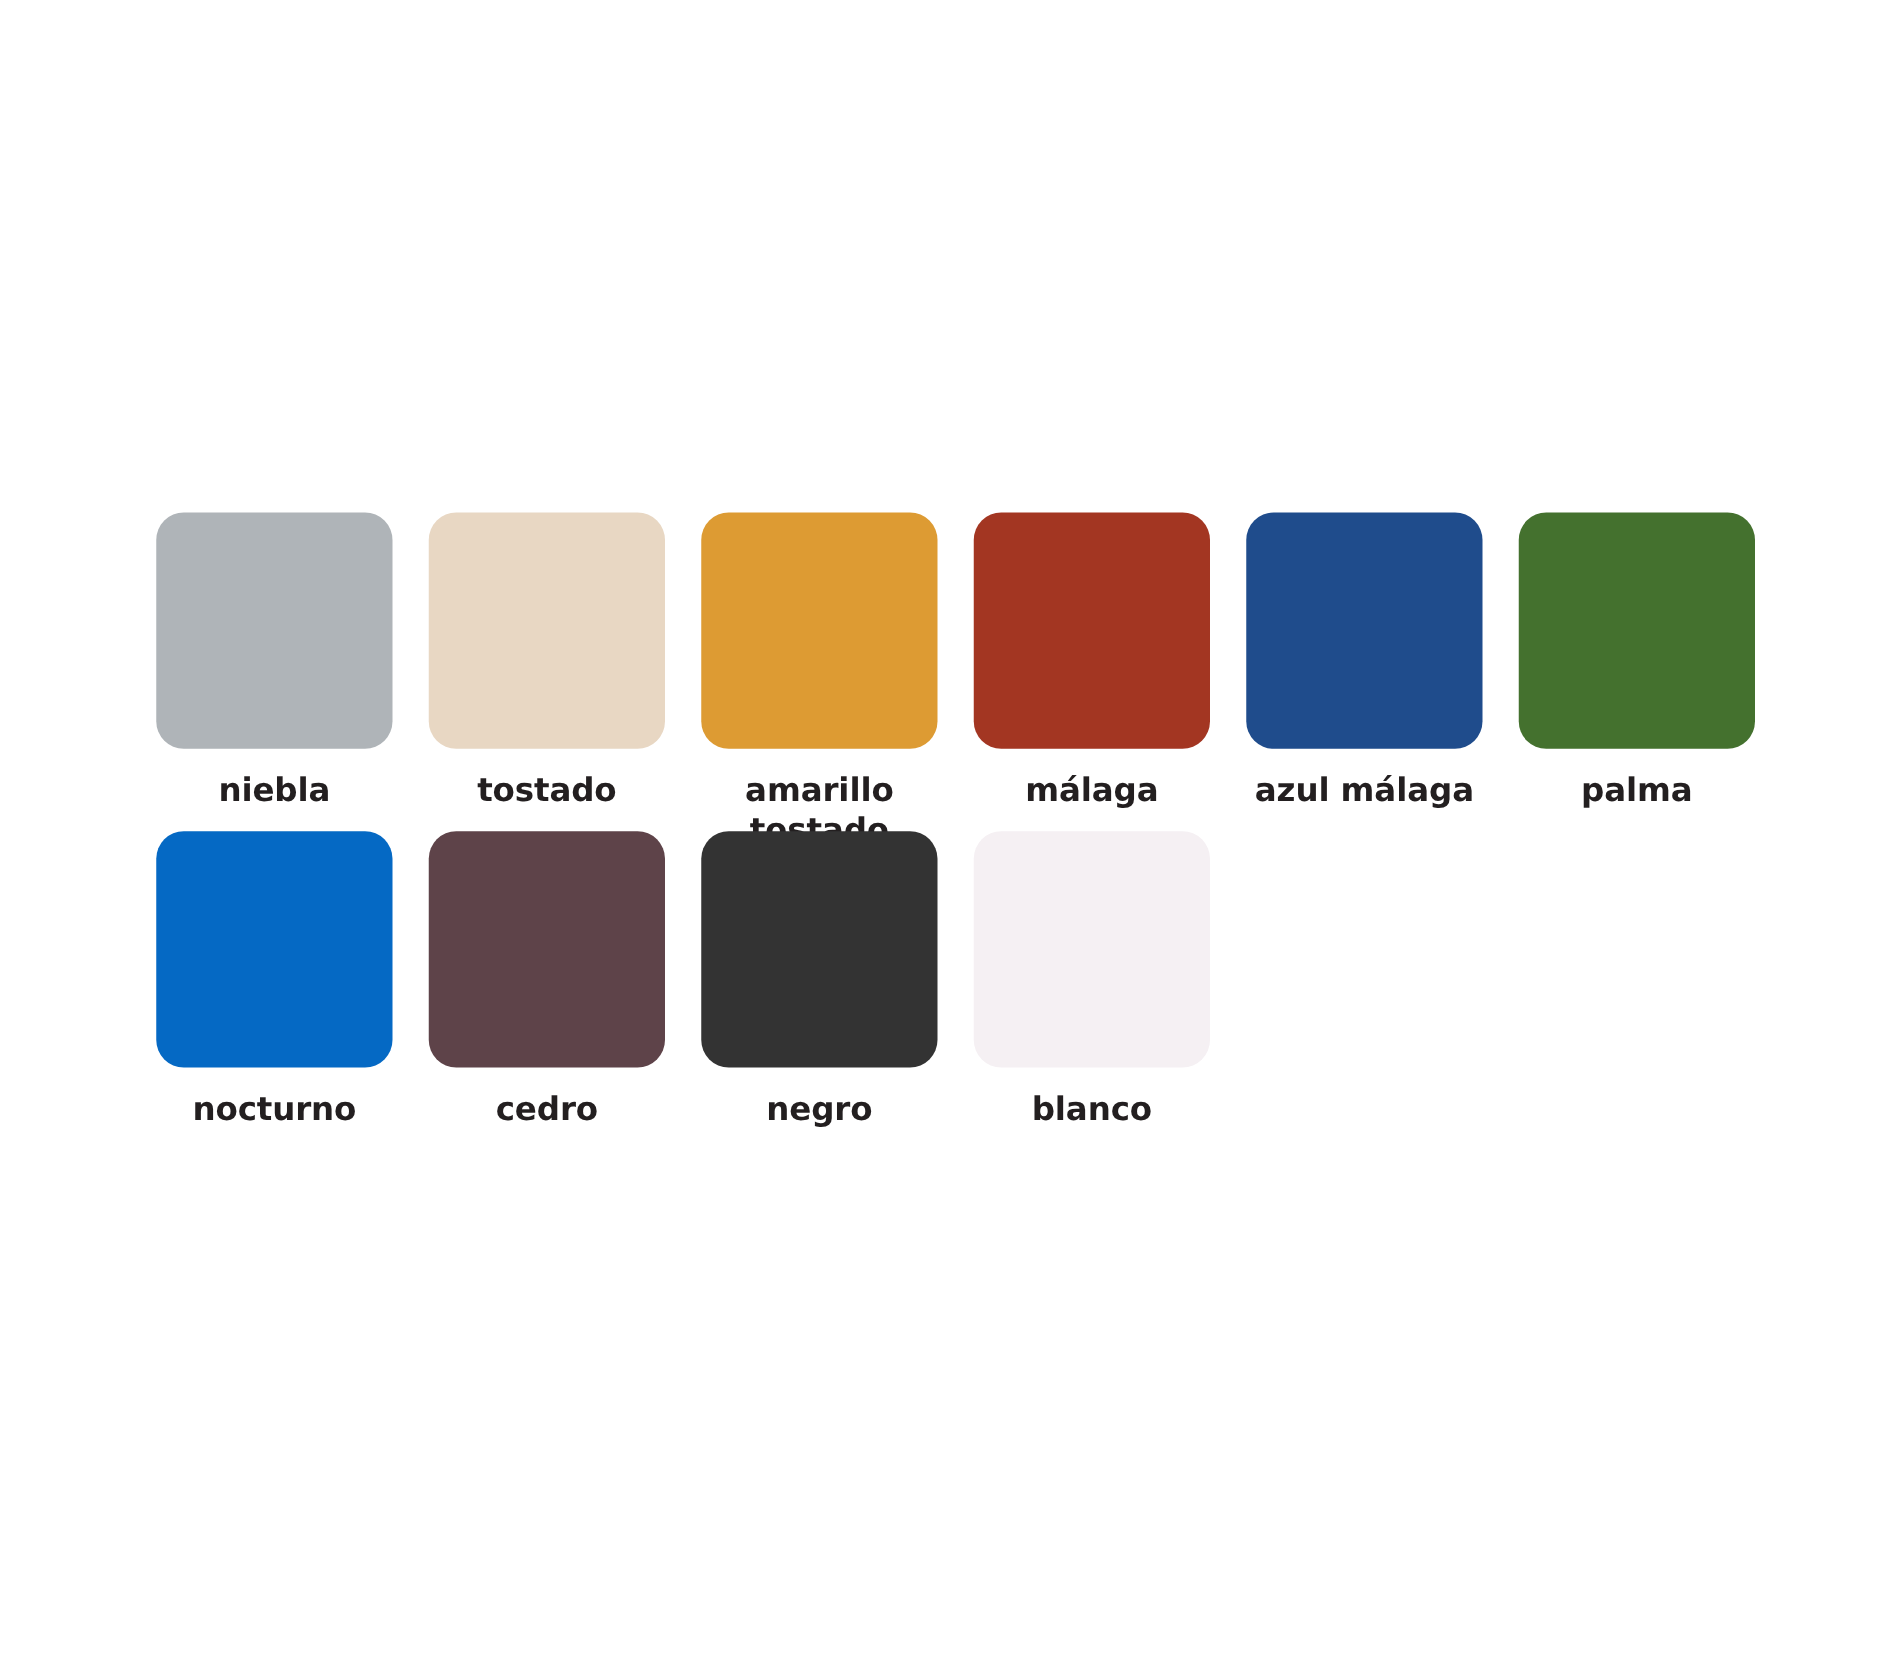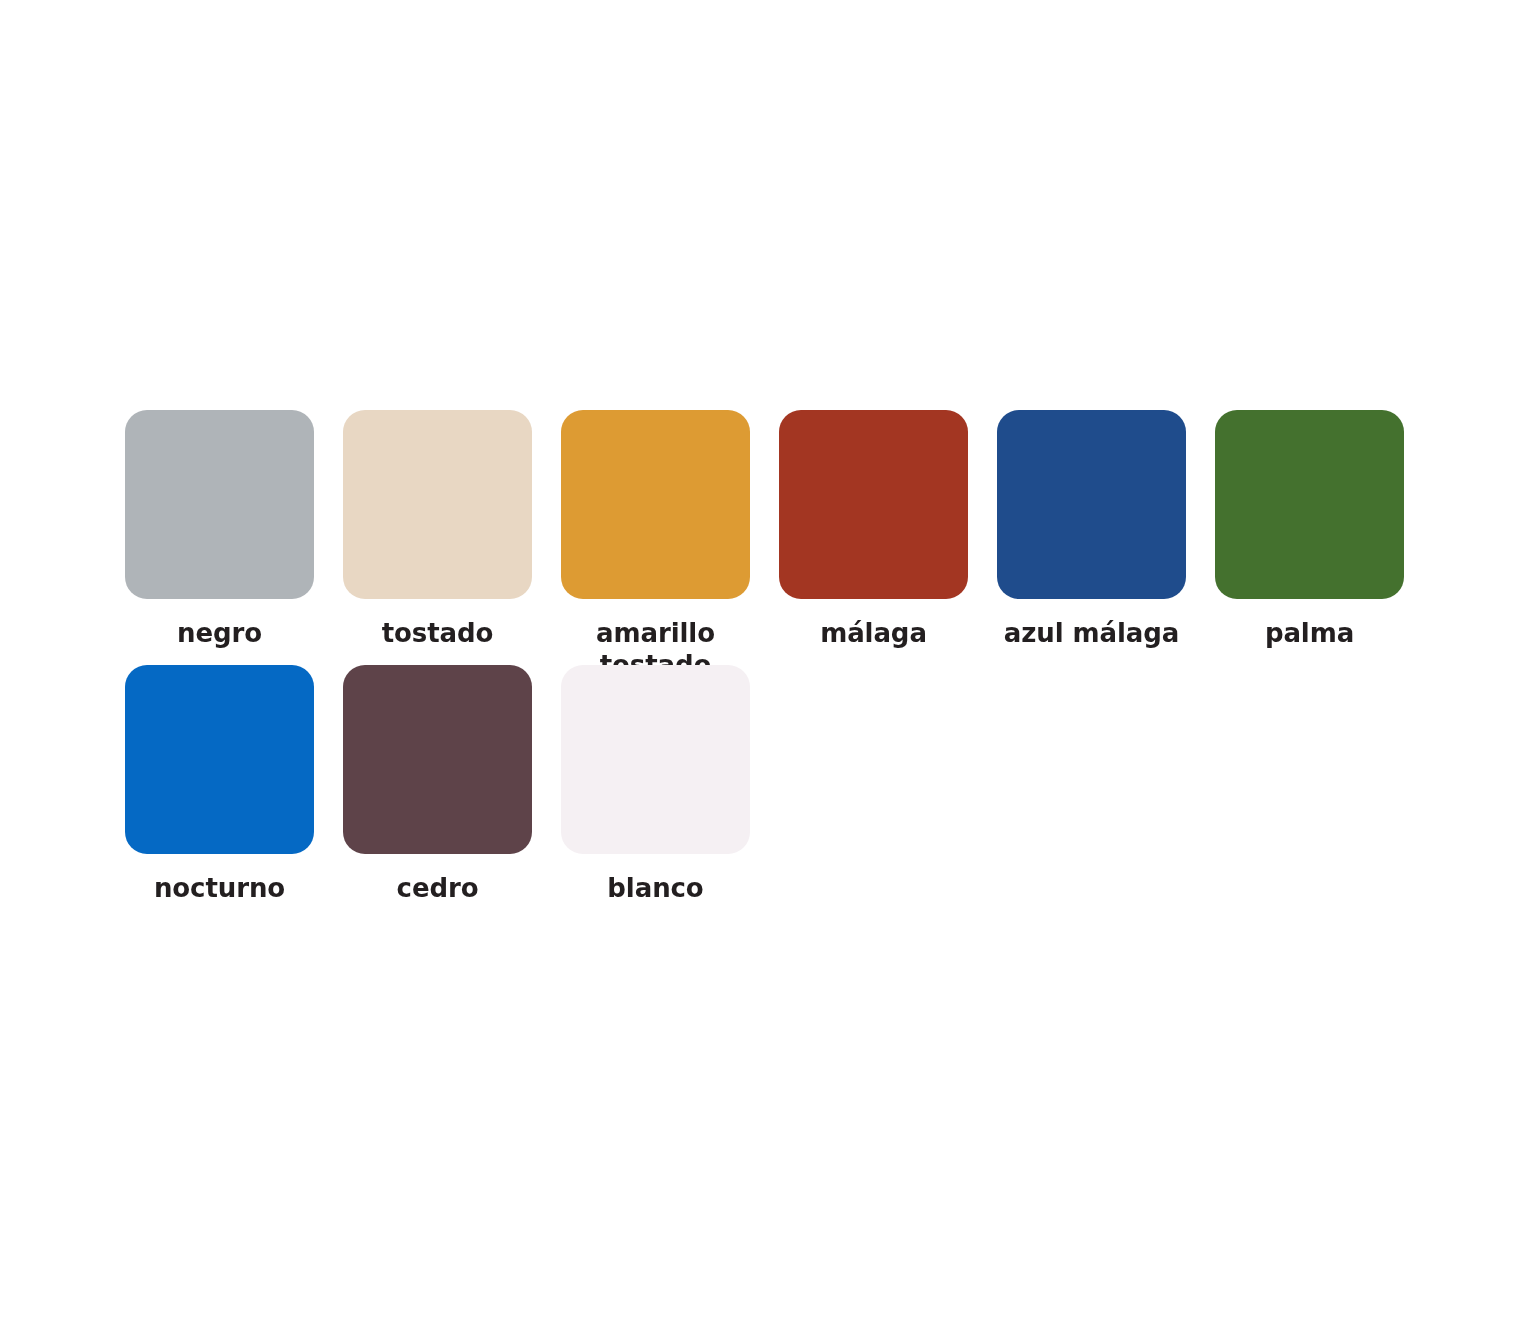--- a/index.html
+++ b/index.html
@@ -74,21 +74,21 @@
 </style>
 </head>
 <body style="background-color: rgb(255, 255, 255);">
 
 <div class="palette-canvas">
 
   <div class="swatch-row swatch-row--primary">
 
     <div class="swatch-cell">
       <div class="swatch-chip" style="background-color: rgb(175, 180, 184);"></div>
-      <div class="swatch-label" style="color: rgb(35, 31, 32);">negro</div>
+      <div class="swatch-label" style="color: rgb(35, 31, 32);">niebla</div>
     </div>
 
     <div class="swatch-cell">
       <div class="swatch-chip" style="background-color: rgb(232, 215, 195);"></div>
       <div class="swatch-label" style="color: rgb(35, 31, 32);">tostado</div>
     </div>
 
     <div class="swatch-cell">
       <div class="swatch-chip" style="background-color: rgb(221, 155, 51);"></div>
       <div class="swatch-label" style="color: rgb(35, 31, 32);">amarillo
@@ -117,20 +117,24 @@
     <div class="swatch-cell">
       <div class="swatch-chip" style="background-color: rgb(5, 105, 196);"></div>
       <div class="swatch-label" style="color: rgb(35, 31, 32);">nocturno</div>
     </div>
 
     <div class="swatch-cell">
       <div class="swatch-chip" style="background-color: rgb(94, 67, 73);"></div>
       <div class="swatch-label" style="color: rgb(35, 31, 32);">cedro</div>
     </div>
 
+    <div class="swatch-cell">
+      <div class="swatch-chip" style="background-color: rgb(51, 51, 51);"></div>
+      <div class="swatch-label" style="color: rgb(35, 31, 32);">negro</div>
+    </div>
 
     <div class="swatch-cell">
       <div class="swatch-chip" style="background-color: rgb(245, 240, 243);"></div>
       <div class="swatch-label" style="color: rgb(35, 31, 32);">blanco</div>
     </div>
 
   </div>
 
 </div>
 

